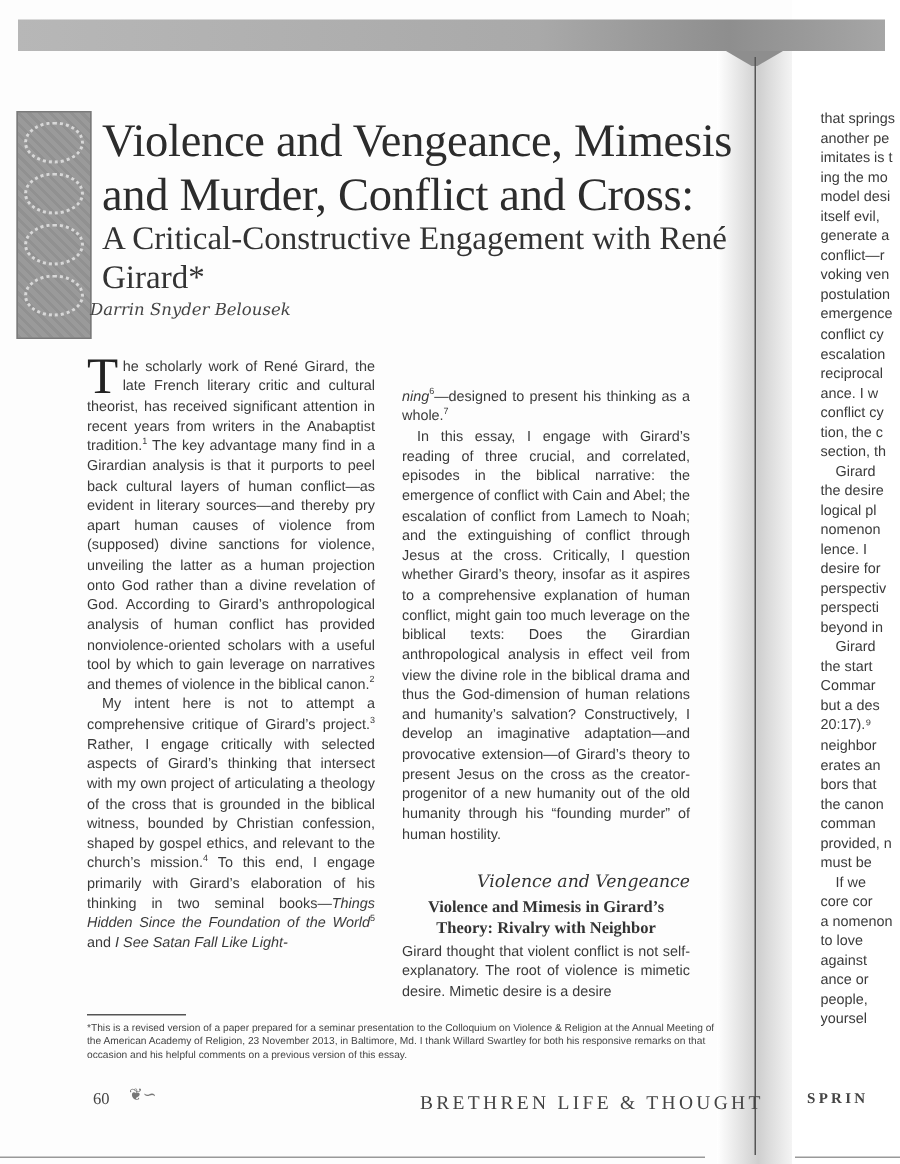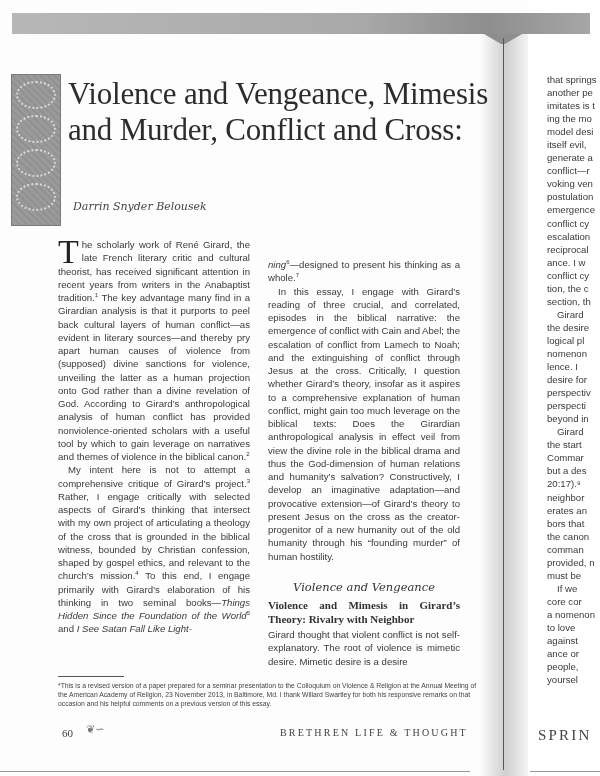--- a/index.html
+++ b/index.html
@@ -42,76 +42,76 @@
     .title {
       position: absolute; left: 68px; top: 76px; width: 440px;
       font-family: "Liberation Serif", serif; font-size: 31px; line-height: 36px;
       color: #2c2c2c; letter-spacing: -0.2px;
     }
     .subtitle {
       position: absolute; left: 68px; top: 146px; width: 440px;
       font-family: "Liberation Serif", serif; font-size: 22px; line-height: 26px; color: #333;
     }
     .author {
-      position: absolute; left: 73px; top: 200px;
+      position: absolute; left: 60px; top: 200px;
       font-family: "DejaVu Serif", serif; font-style: italic; font-size: 11px; color: #444;
     }
     .col {
       position: absolute; font-family: "Liberation Sans", sans-serif;
       font-size: 9.6px; line-height: 13.25px; color: #3a3a3a; text-align: justify;
       hyphens: manual;
     }
     .col p { text-indent: 10px; }
     .col p.noindent { text-indent: 0; }
     .col-left { left: 58px; top: 238px; width: 192px; }
     .col-mid { left: 268px; top: 258px; width: 192px; }
     .dropcap {
       float: left; font-family: "Liberation Serif", serif; font-size: 34px; line-height: 28px;
       margin: 0 3px -2px 0; color: #222;
     }
     .section-head {
       font-family: "DejaVu Serif", serif; font-style: italic; font-size: 11.5px; color: #333;
-      margin-top: 18px; margin-bottom: 4px; text-align: center;
+      margin-top: 18px; margin-bottom: 4px; text-align: right;
     }
     .sub-head {
       font-family: "Liberation Serif", serif; font-weight: bold; font-size: 11px; line-height: 14px;
-      color: #333; margin-bottom: 2px;
+      text-align: center; color: #333; margin-bottom: 2px;
     }
     sup { font-size: 6px; vertical-align: super; line-height: 0; }
     .fn-rule {
       position: absolute; left: 58px; top: 676px; width: 66px; height: 1px; background: #555;
     }
     .footnote {
       position: absolute; left: 58px; top: 681px; width: 420px;
       font-family: "Liberation Sans", sans-serif; font-size: 6.8px; line-height: 9px; color: #444;
     }
     .page-num {
       position: absolute; left: 62px; top: 727px;
       font-family: "Liberation Serif", serif; font-size: 11px; color: #444;
     }
     .ornament {
       position: absolute; left: 86px; top: 723px; width: 46px; height: 16px;
       font-size: 11px; color: #777;
     }
     .running-head {
       position: absolute; left: 280px; top: 727px;
-      font-family: "Liberation Serif", serif; font-size: 10px; letter-spacing: 2.2px; color: #444; text-align: center;
+      font-family: "Liberation Serif", serif; font-size: 13px; letter-spacing: 2.2px; color: #444; text-align: center;
     }
     .bottom-rule {
       position: absolute; left: 0; top: 771px; width: 470px; height: 1px; background: #999;
     }
     .right-col {
       position: absolute; left: 535px; top: 73px; width: 65px; overflow: hidden;
       font-family: "Liberation Sans", sans-serif; font-size: 9.6px; line-height: 13.05px;
       color: #3a3a3a; white-space: nowrap; margin-left: 12px;
     }
     .right-col .ln.ind { padding-left: 10px; }
     .right-running {
       position: absolute; left: 538px; top: 727px;
-      font-family: "Liberation Serif", serif; font-size: 15px; letter-spacing: 2.2px; color: #444;
+      font-family: "Liberation Serif", serif; font-size: 10px; letter-spacing: 2.2px; color: #444; font-weight: bold;
     }
     .right-bottom-rule {
       position: absolute; left: 530px; top: 771px; width: 70px; height: 1px; background: #999;
     }
   </style>
 </head>
 <body>
 
 <div class="scan">
   <div class="top-band"></div>
@@ -120,20 +120,21 @@
   <div class="gutter-line"></div>
 
   <div class="deco-block">
     <div class="swirl" style="top:6px"></div>
     <div class="swirl" style="top:40px"></div>
     <div class="swirl" style="top:74px"></div>
     <div class="swirl" style="top:108px"></div>
   </div>
 
   <div class="title">Violence and Vengeance, Mimesis and Murder, Conflict and Cross:</div>
+  <div class="subtitle">A Critical-Constructive Engagement with René Girard*</div>
   <div class="author">Darrin Snyder Belousek</div>
 
   <div class="col col-left">
     <p class="noindent">
       <span class="dropcap">T</span><span>he scholarly work of René Girard, the late French literary critic and cultural theorist, has received significant attention in recent years from writers in the Anabaptist tradition.</span><sup>1</sup><span> The key advantage many find in a Girardian analysis is that it purports to peel back cultural layers of human conflict—as evident in literary sources—and thereby pry apart human causes of violence from (supposed) divine sanctions for violence, unveiling the latter as a human projection onto God rather than a divine revelation of God. According to Girard’s anthropological analysis of human conflict has provided nonviolence-oriented scholars with a useful tool by which to gain leverage on narratives and themes of violence in the biblical canon.</span><sup>2</sup>
     </p>
     <p>
       <span>My intent here is not to attempt a comprehensive critique of Girard’s project.</span><sup>3</sup><span> Rather, I engage critically with selected aspects of Girard’s thinking that intersect with my own project of articulating a theology of the cross that is grounded in the biblical witness, bounded by Christian confession, shaped by gospel ethics, and relevant to the church’s mission.</span><sup>4</sup><span> To this end, I engage primarily with Girard’s elaboration of his thinking in two seminal books—</span><i>Things Hidden Since the Foundation of the World</i><sup>5</sup><span> and </span><i>I See Satan Fall Like Light-</i>
     </p>
   </div>

